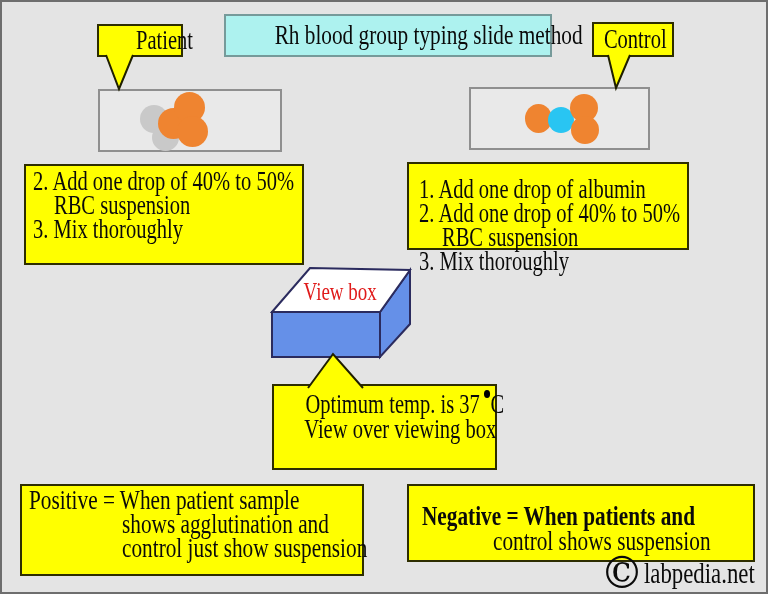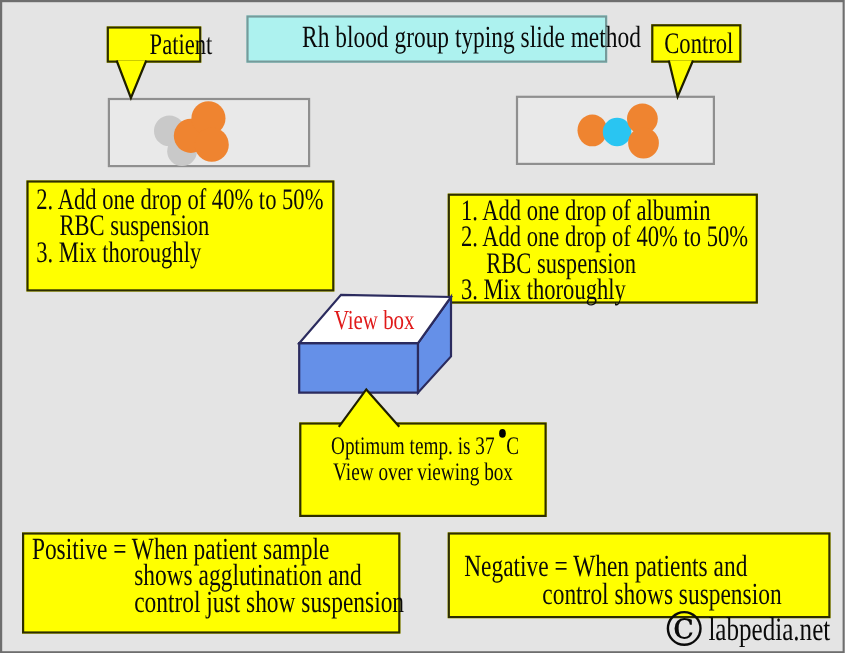--- a/index.html
+++ b/index.html
@@ -34,47 +34,47 @@
   .c{position:absolute;border-radius:50%;}
   .orange{background:#ef8430;}
   .grayc{background:#c9c9c9;}
   .cyanc{background:#29c5f2;}
 
   .steps{font-size:27px;}
   .steps .line{line-height:24px;height:24px;}
   .steps-left{left:22px;top:162px;width:280px;height:101px;padding-top:3px;}
   .steps-left .base{padding-left:7px;}
   .steps-left .cont{padding-left:28px;}
-  .steps-right{left:405px;top:174px;width:282px;height:100px;padding-top:1px;}
+  .steps-right{left:405px;top:160px;width:282px;height:88px;padding-top:13px;}
   .steps-right .base{padding-left:10px;}
   .steps-right .cont{padding-left:33px;}
 
   .overlay{position:absolute;left:0;top:0;z-index:5;pointer-events:none;}
   .viewbox-label{
     left:290px;top:277px;width:96px;z-index:6;
     text-align:center;color:#e01a1a;font-size:25px;line-height:26px;
   }
 
   .optimum-box{
     left:270px;top:382px;width:225px;height:86px;
-    text-align:center;font-size:23px;padding-top:4px;
+    text-align:center;font-size:27px;padding-top:4px;
   }
   .optimum-box .line{line-height:26px;height:26px;}
   .deg-dot{
     display:inline-block;width:8px;height:8px;border-radius:50%;
     background:#000;vertical-align:15px;margin:0 1px 0 5px;
   }
 
   .result{font-size:28px;}
   .result .line{line-height:24px;height:24px;}
   .positive-box{left:18px;top:482px;width:344px;height:92px;padding-top:2px;}
   .positive-box .l0{padding-left:7px;}
   .positive-box .cont{padding-left:100px;}
   .negative-box{left:405px;top:482px;width:348px;height:78px;padding-top:17px;}
-  .negative-box .l0{padding-left:13px;}
+  .negative-box .l0{padding-left:13px;font-weight:bold;}
   .negative-box .cont{padding-left:84px;}
   .negative-box .line{line-height:25px;height:25px;}
 
   .watermark{
     left:598px;top:552px;height:38px;display:flex;align-items:center;z-index:6;
   }
   .copy-glyph{font-size:44px;line-height:38px;font-family:"DejaVu Serif",serif;}
   .site-text{font-size:30px;line-height:38px;}
 </style>
 </head>

